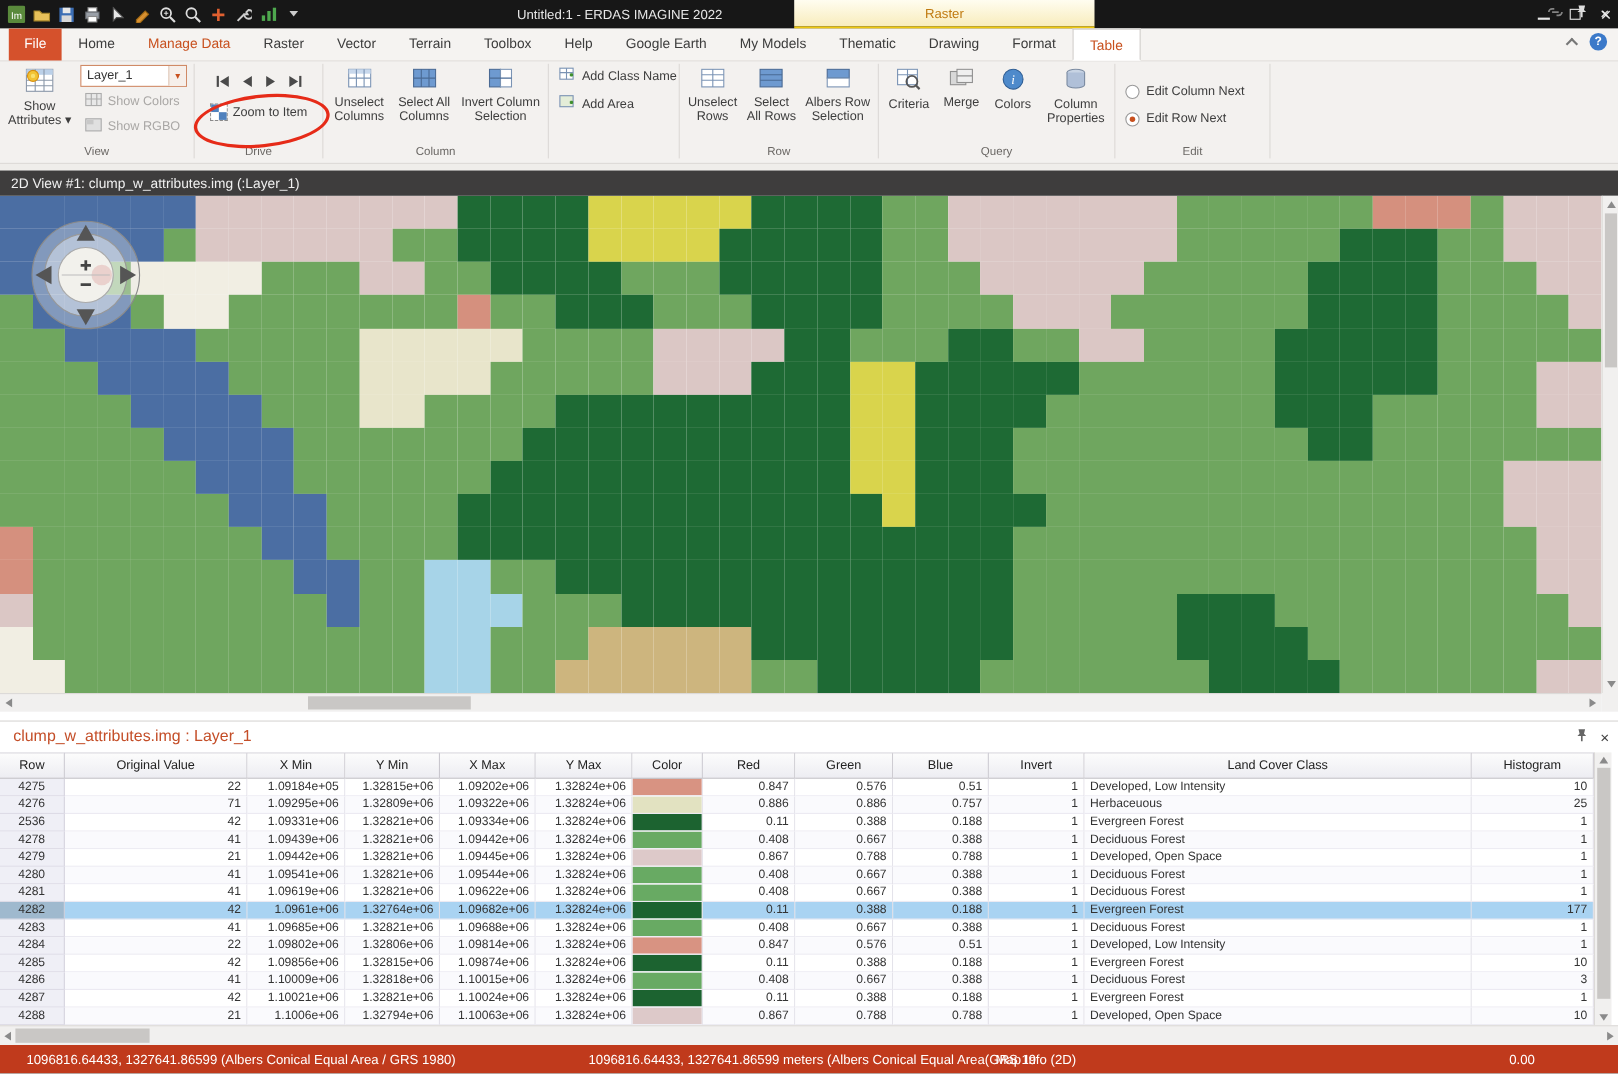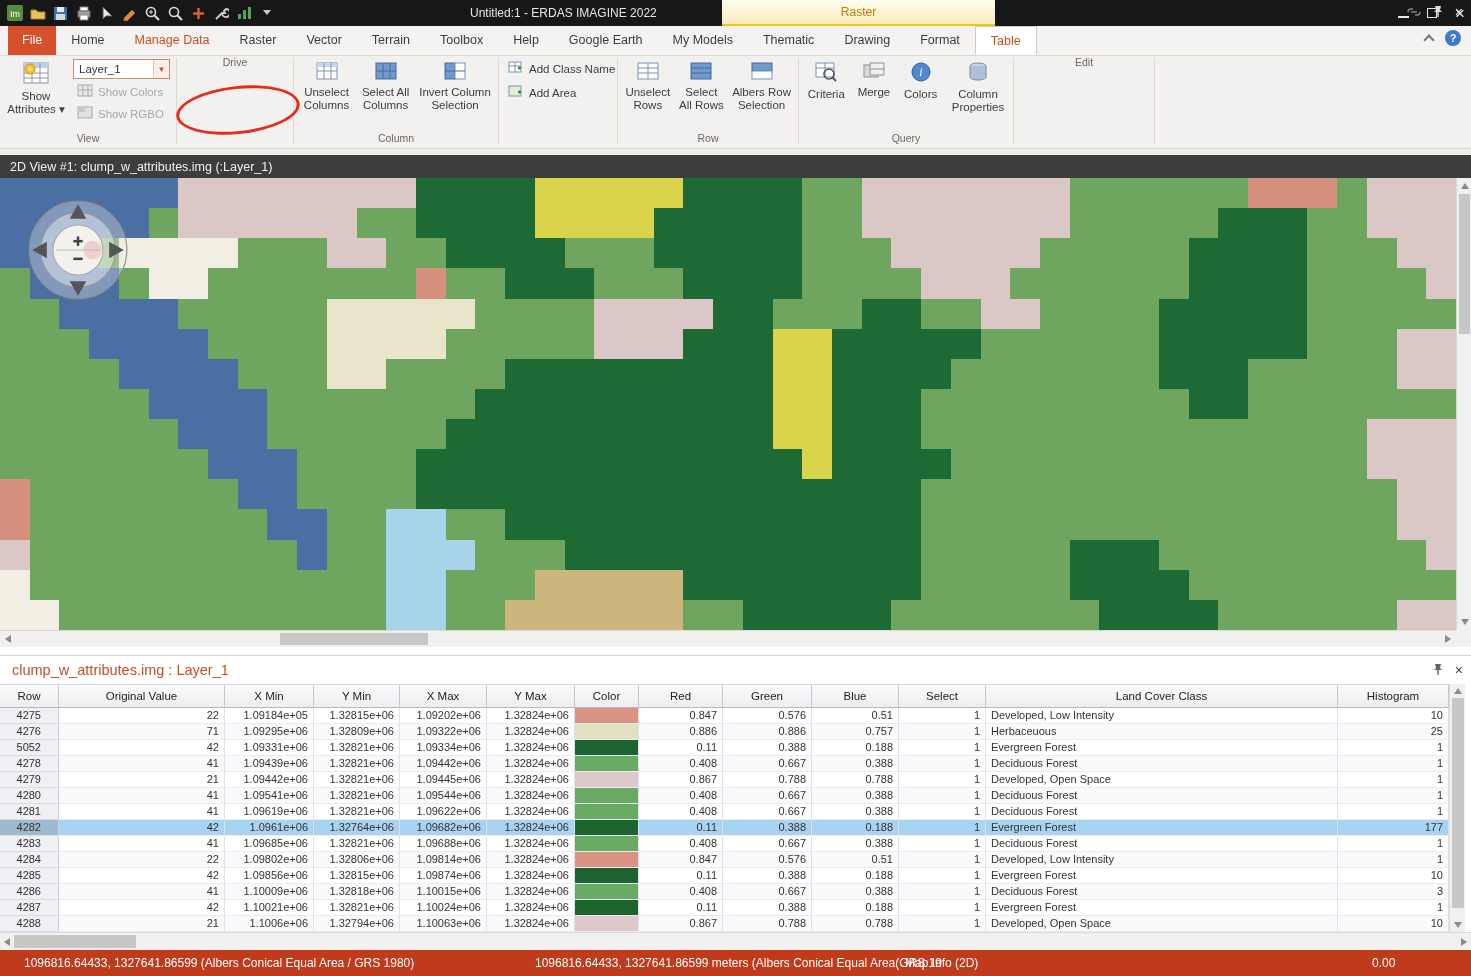--- a/index.html
+++ b/index.html
@@ -260,20 +260,47 @@
             </span>
             <span>Show RGBO</span>
           </div>
         </div>
       </div>
       <div class="rg-label">View</div>
     </div>
     <div class="rsep"></div>
 
     <div class="rgroup" style="width:116px;">
+      <div class="rg-body" style="flex-direction:column;align-items:center;">
+        <div class="transport">
+          <div class="nav-btn">
+              <div class="nb-bar"></div>
+              <div class="tri-l"></div>
+            </div>
+          <div class="nav-btn">
+              <div class="tri-l"></div>
+            </div>
+          <div class="nav-btn">
+              <div class="tri-r"></div>
+            </div>
+          <div class="nav-btn">
+              <div class="tri-r"></div>
+              <div class="nb-bar"></div>
+            </div>
+        </div>
+        <div class="zoomitem">
+          <span class="checker">
+              <div></div>
+              <div></div>
+              <div></div>
+              <div></div>
+            </span>
+          <span>Zoom to Item</span>
+        </div>
+      </div>
       <div class="rg-label">Drive</div>
     </div>
     <div class="rsep"></div>
 
     <div class="rgroup" style="width:204px;">
       <div class="rg-body" style="justify-content:center;gap:4px;">
         <div class="bigbtn" style="width:58px;">
           <span>
             <svg width="22" height="18">
                 <rect x="1" y="1" width="20" height="16" fill="#fff" stroke="#7A93B4"></rect>
@@ -416,20 +443,30 @@
               </svg>
           </span>
           <span>Column Properties</span>
         </div>
       </div>
       <div class="rg-label">Query</div>
     </div>
     <div class="rsep"></div>
 
     <div class="rgroup" style="width:140px;">
+      <div class="rg-body" style="flex-direction:column;justify-content:center;">
+        <div class="radio-row">
+          <span class="radio"></span>
+          <span>Edit Column Next</span>
+        </div>
+        <div class="radio-row">
+          <span class="radio sel"></span>
+          <span>Edit Row Next</span>
+        </div>
+      </div>
       <div class="rg-label">Edit</div>
     </div>
     <div class="rsep"></div>
   </div>
   <div class="ribbon-fill"></div>
 
   <div class="annot-ellipse"></div>
 
   <div class="viewheader">
     <span>2D View #1: clump_w_attributes.img (:Layer_1)</span>
@@ -1236,21 +1273,21 @@
       <div class="th" style="width: 59px;">Row</div>
       <div class="th" style="width: 166px;">Original Value</div>
       <div class="th" style="width: 89px;">X Min</div>
       <div class="th" style="width: 86px;">Y Min</div>
       <div class="th" style="width: 87px;">X Max</div>
       <div class="th" style="width: 88px;">Y Max</div>
       <div class="th" style="width: 64px;">Color</div>
       <div class="th" style="width: 84px;">Red</div>
       <div class="th" style="width: 89px;">Green</div>
       <div class="th" style="width: 87px;">Blue</div>
-      <div class="th" style="width: 87px;">Select</div>
+      <div class="th" style="width: 87px;">Invert</div>
       <div class="th" style="width: 352px;">Land Cover Class</div>
       <div class="th" style="width: 111px;">Histogram</div>
     </div>
   <div class="grid-body">
       <div class="tr">
         <div class="td td-rowhead" style="width: 59px; padding-right: 17px;">4275</div>
         <div class="td" style="width: 166px;">22</div>
         <div class="td" style="width: 89px;">1.09184e+05</div>
         <div class="td" style="width: 86px;">1.32815e+06</div>
         <div class="td" style="width: 87px;">1.09202e+06</div>
@@ -1276,21 +1313,21 @@
           <div class="swatch" style="background: rgb(226, 226, 193);"></div>
         </div>
         <div class="td" style="width: 84px;">0.886</div>
         <div class="td" style="width: 89px;">0.886</div>
         <div class="td" style="width: 87px;">0.757</div>
         <div class="td" style="width: 87px;">1</div>
         <div class="td td-left" style="width: 352px;">Herbaceuous</div>
         <div class="td" style="width: 111px;">25</div>
       </div>
       <div class="tr">
-        <div class="td td-rowhead" style="width: 59px; padding-right: 17px;">5052</div>
+        <div class="td td-rowhead" style="width: 59px; padding-right: 17px;">2536</div>
         <div class="td" style="width: 166px;">42</div>
         <div class="td" style="width: 89px;">1.09331e+06</div>
         <div class="td" style="width: 86px;">1.32821e+06</div>
         <div class="td" style="width: 87px;">1.09334e+06</div>
         <div class="td" style="width: 88px;">1.32824e+06</div>
         <div class="td td-color" style="width: 64px;">
           <div class="swatch" style="background: rgb(28, 99, 48);"></div>
         </div>
         <div class="td" style="width: 84px;">0.11</div>
         <div class="td" style="width: 89px;">0.388</div>

